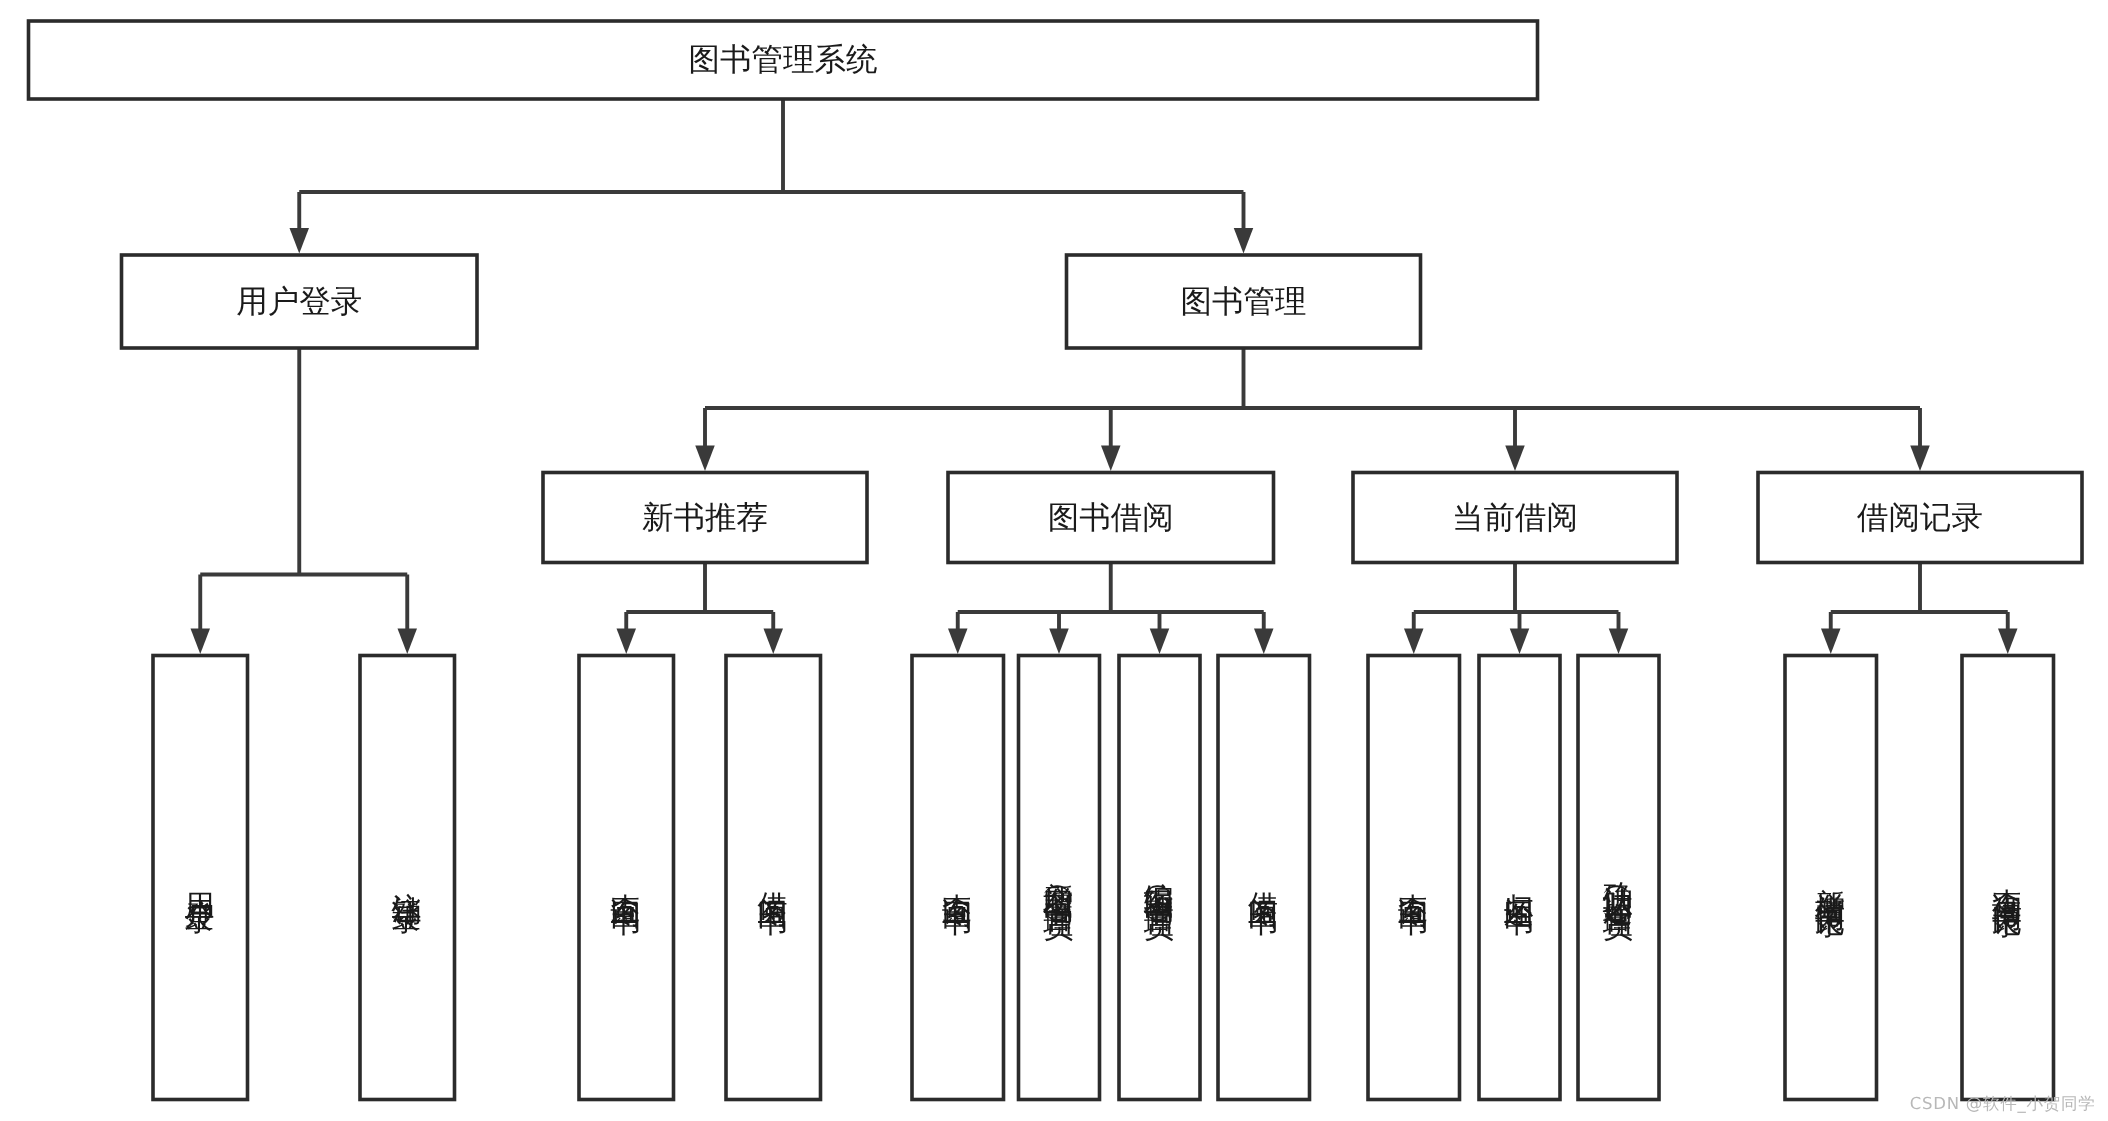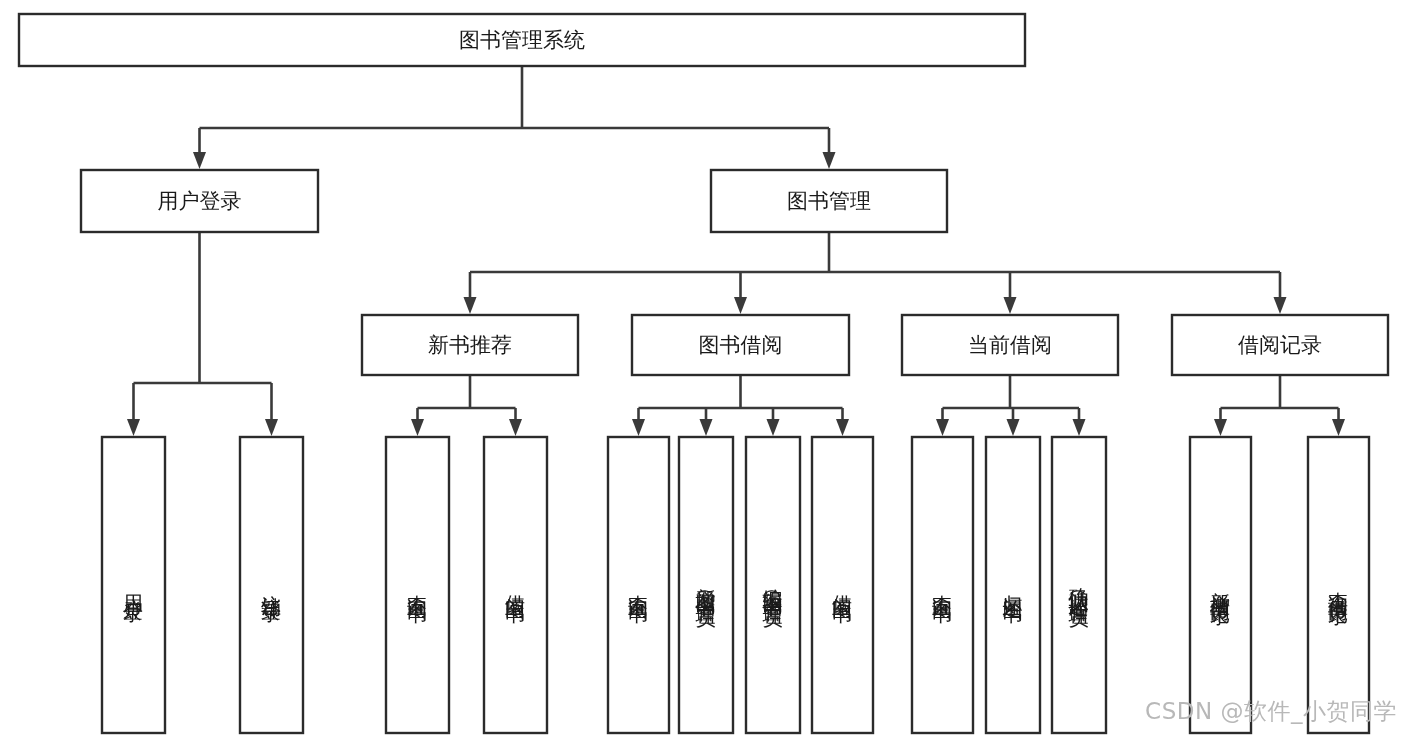--- a/index.html
+++ b/index.html
@@ -61,23 +61,23 @@
     letter-spacing: 3px;
     white-space: nowrap;
     display: flex;
     align-items: center;
     justify-content: center;
     pointer-events: none;
   }
   .watermark {
     position: absolute;
     right: 8px;
-    bottom: 20px;
-    font-family: "DejaVu Sans", "Liberation Sans", sans-serif;
-    font-size: 23px;
+    bottom: 4px;
+    font-family: "DejaVu Sans", "Liberation Sans", sans-serif;
+    font-size: 11px;
     color: #b8b8b8;
     letter-spacing: 0.5px;
     white-space: nowrap;
   }
 </style>
 </head>
 <body>
 
 <div id="diagram-root">
 

